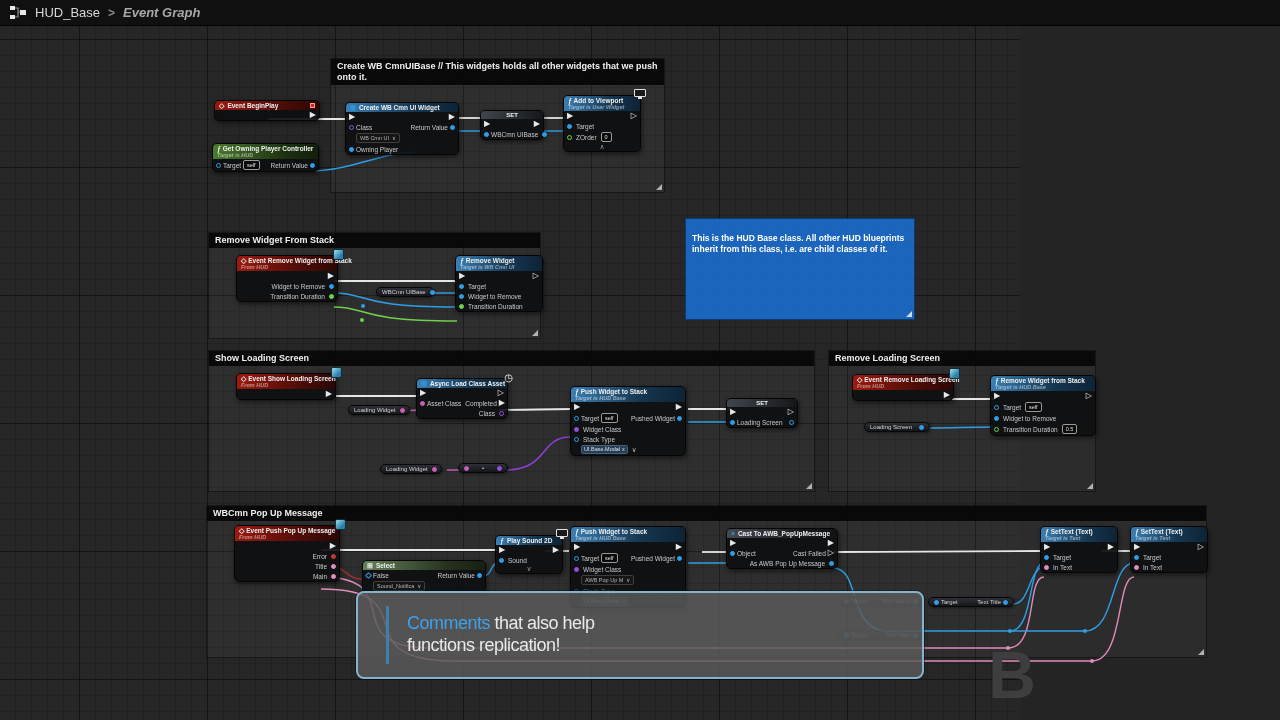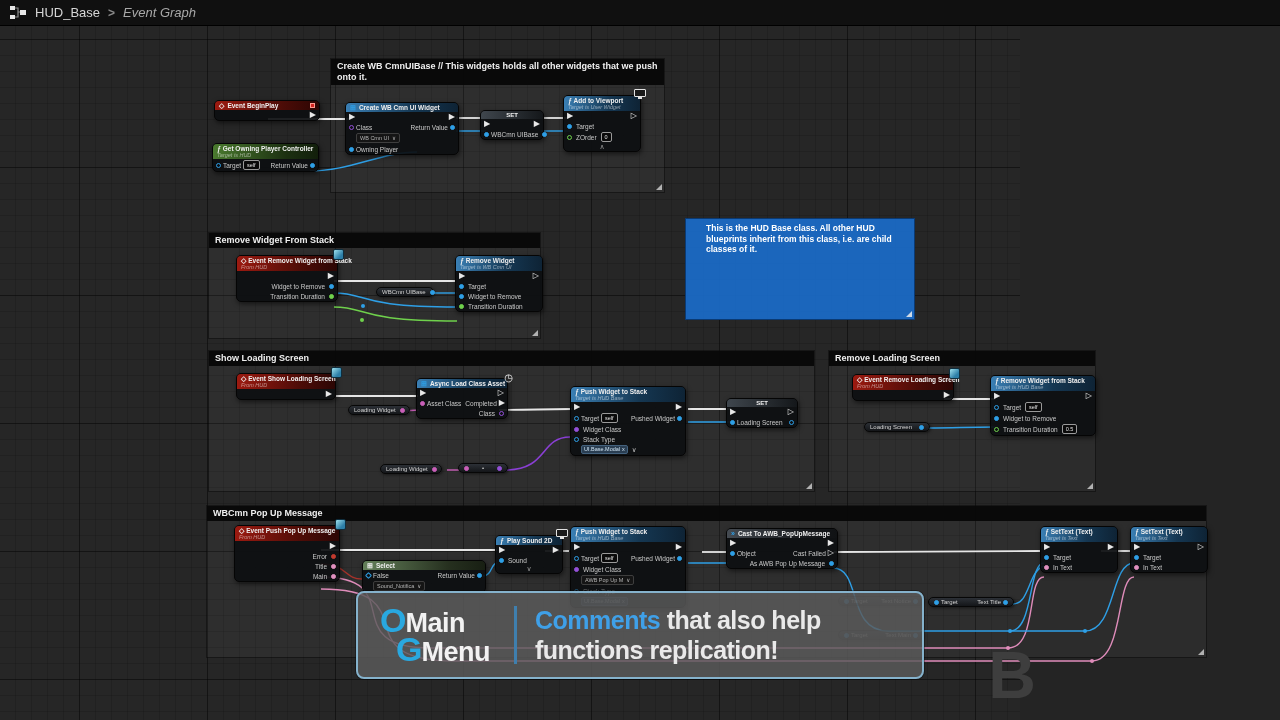--- a/index.html
+++ b/index.html
@@ -25,29 +25,29 @@
     background-size:128px 128px,128px 128px,16px 16px,16px 16px;
     background-position:79px 13px,79px 13px,15px 13px,15px 13px; }
 
   
   .cm { position:absolute; background:rgba(150,150,150,0.07); border:1px solid rgba(0,0,0,0.5); z-index:1; }
   .cm-h { background:rgba(6,6,6,0.92); color:#efefef; font-weight:bold; font-size:9px;
     line-height:1.2; padding:2px 6px; }
   .rs { position:absolute; right:2px; bottom:2px; width:0; height:0;
     border-left:6px solid transparent; border-bottom:6px solid #c9c9c9; opacity:.85; }
   .cm-info { background:rgba(26,105,196,0.95); border:1px solid #0a3a74; z-index:2; }
-  .cm-info .txt { color:#fff; font-weight:bold; font-size:8.5px; line-height:1.25; padding:4px 6px 2px 20px; }
+  .cm-info .txt { color:#fff; font-weight:bold; font-size:8.5px; line-height:1.25; padding:4px 6px 2px 6px;margin-top:10px; }
   .cm-info .rs { border-bottom-color:#eee; }
 
   
   .n { position:absolute; background:rgba(13,15,17,0.93); border:1px solid #050505; border-radius:5px;
     box-shadow:1px 2px 5px rgba(0,0,0,0.55); font-size:6.5px; color:#c9c9c9; z-index:3; }
   .nh { padding:1px 4px; border-radius:4px 4px 0 0; font-weight:bold; color:#efefef; font-size:6.5px;
     white-space:nowrap; display:flex; align-items:center; gap:3px; }
-  .sub { display:block; font-weight:normal; font-style:italic; font-size:5.5px; color:rgba(255,255,255,0.5); }
+  .sub { display:block; font-weight:bold; font-style:italic; font-size:5.5px; color:rgba(255,255,255,0.5); }
   .hdr-red   { background:linear-gradient(90deg,#9c1a10,#4c0c07 65%,#2c0604); }
   .hdr-green { background:linear-gradient(90deg,#4a7a2e,#1c3011 70%,#121f0b); }
   .hdr-blue  { background:linear-gradient(90deg,#3a7fb4,#153752 60%,#0e2335); }
   .hdr-dark  { background:linear-gradient(90deg,#454b52,#17191c 70%,#101214); }
   .hdr-select{ background:linear-gradient(90deg,#64805a,#26301f 70%,#181f13); }
   .hdr-set   { background:linear-gradient(90deg,#3f464d,#14171a); justify-content:center; font-size:6px; }
   .r { display:flex; align-items:center; justify-content:space-between; gap:4px; padding:1px 3px; min-height:10px; }
   .rr { justify-content:flex-end; }
   .l { display:flex; align-items:center; gap:2px; }
   .p { width:5px; height:5px; border-radius:50%; border:1.3px solid currentColor; flex:0 0 auto; }
@@ -92,21 +92,21 @@
 
   
   #callout { position:absolute; left:356px; top:591px; width:568px; height:88px;
     background:rgba(92,92,92,0.82); border:2px solid #85b2cc; border-radius:8px; z-index:10;
     display:flex; align-items:center; padding:0 22px; box-shadow:0 0 0 1px rgba(0,0,0,0.35); }
   .logo { line-height:0.85; min-width:128px; }
   .logo .row2 { margin-left:16px; }
   .logo-big { font-size:34px; font-weight:bold; color:#29a8e0; letter-spacing:-1px; }
   .logo-word { font-size:27px; font-weight:bold; color:#f2f2f2; letter-spacing:-0.5px; }
   .divider { width:3px; height:58px; background:#3f7fae; margin:0 18px 0 6px; flex:0 0 auto; }
-  .callout-text { font-size:25px; font-weight:bold; color:#e9e9e9; line-height:1.2; letter-spacing:-0.5px; }
+  .callout-text { font-size:18px; font-weight:normal; color:#e9e9e9; line-height:1.2; letter-spacing:-0.5px; }
   .callout-text .hl { color:#3fa0e8; }
 
   
   #watermark { position:absolute; right:-16px; bottom:12px; font-size:66px; font-weight:bold;
     color:#3e3e3e; z-index:5; line-height:1; }
 </style>
 </head>
 <body>
 
 <div id="stage">
@@ -706,24 +706,20 @@
       <span class="l">
           <span>Text Title</span>
         <span class="p pf c-blue"></span>
         </span>
     </div>
 
     <div id="watermark">B</div>
   </div>
 
   <div id="callout">
-    <div class="logo">
-      <div><span class="logo-big">O</span><span class="logo-word">Main</span></div>
-      <div class="row2"><span class="logo-big">G</span><span class="logo-word">Menu</span></div>
-    </div>
     <div class="divider"></div>
     <div class="callout-text">
       <div><span class="hl">Comments</span><span> that also help</span></div>
       <div>functions replication!</div>
     </div>
   </div>
 
 </div>
 
 </body></html>

